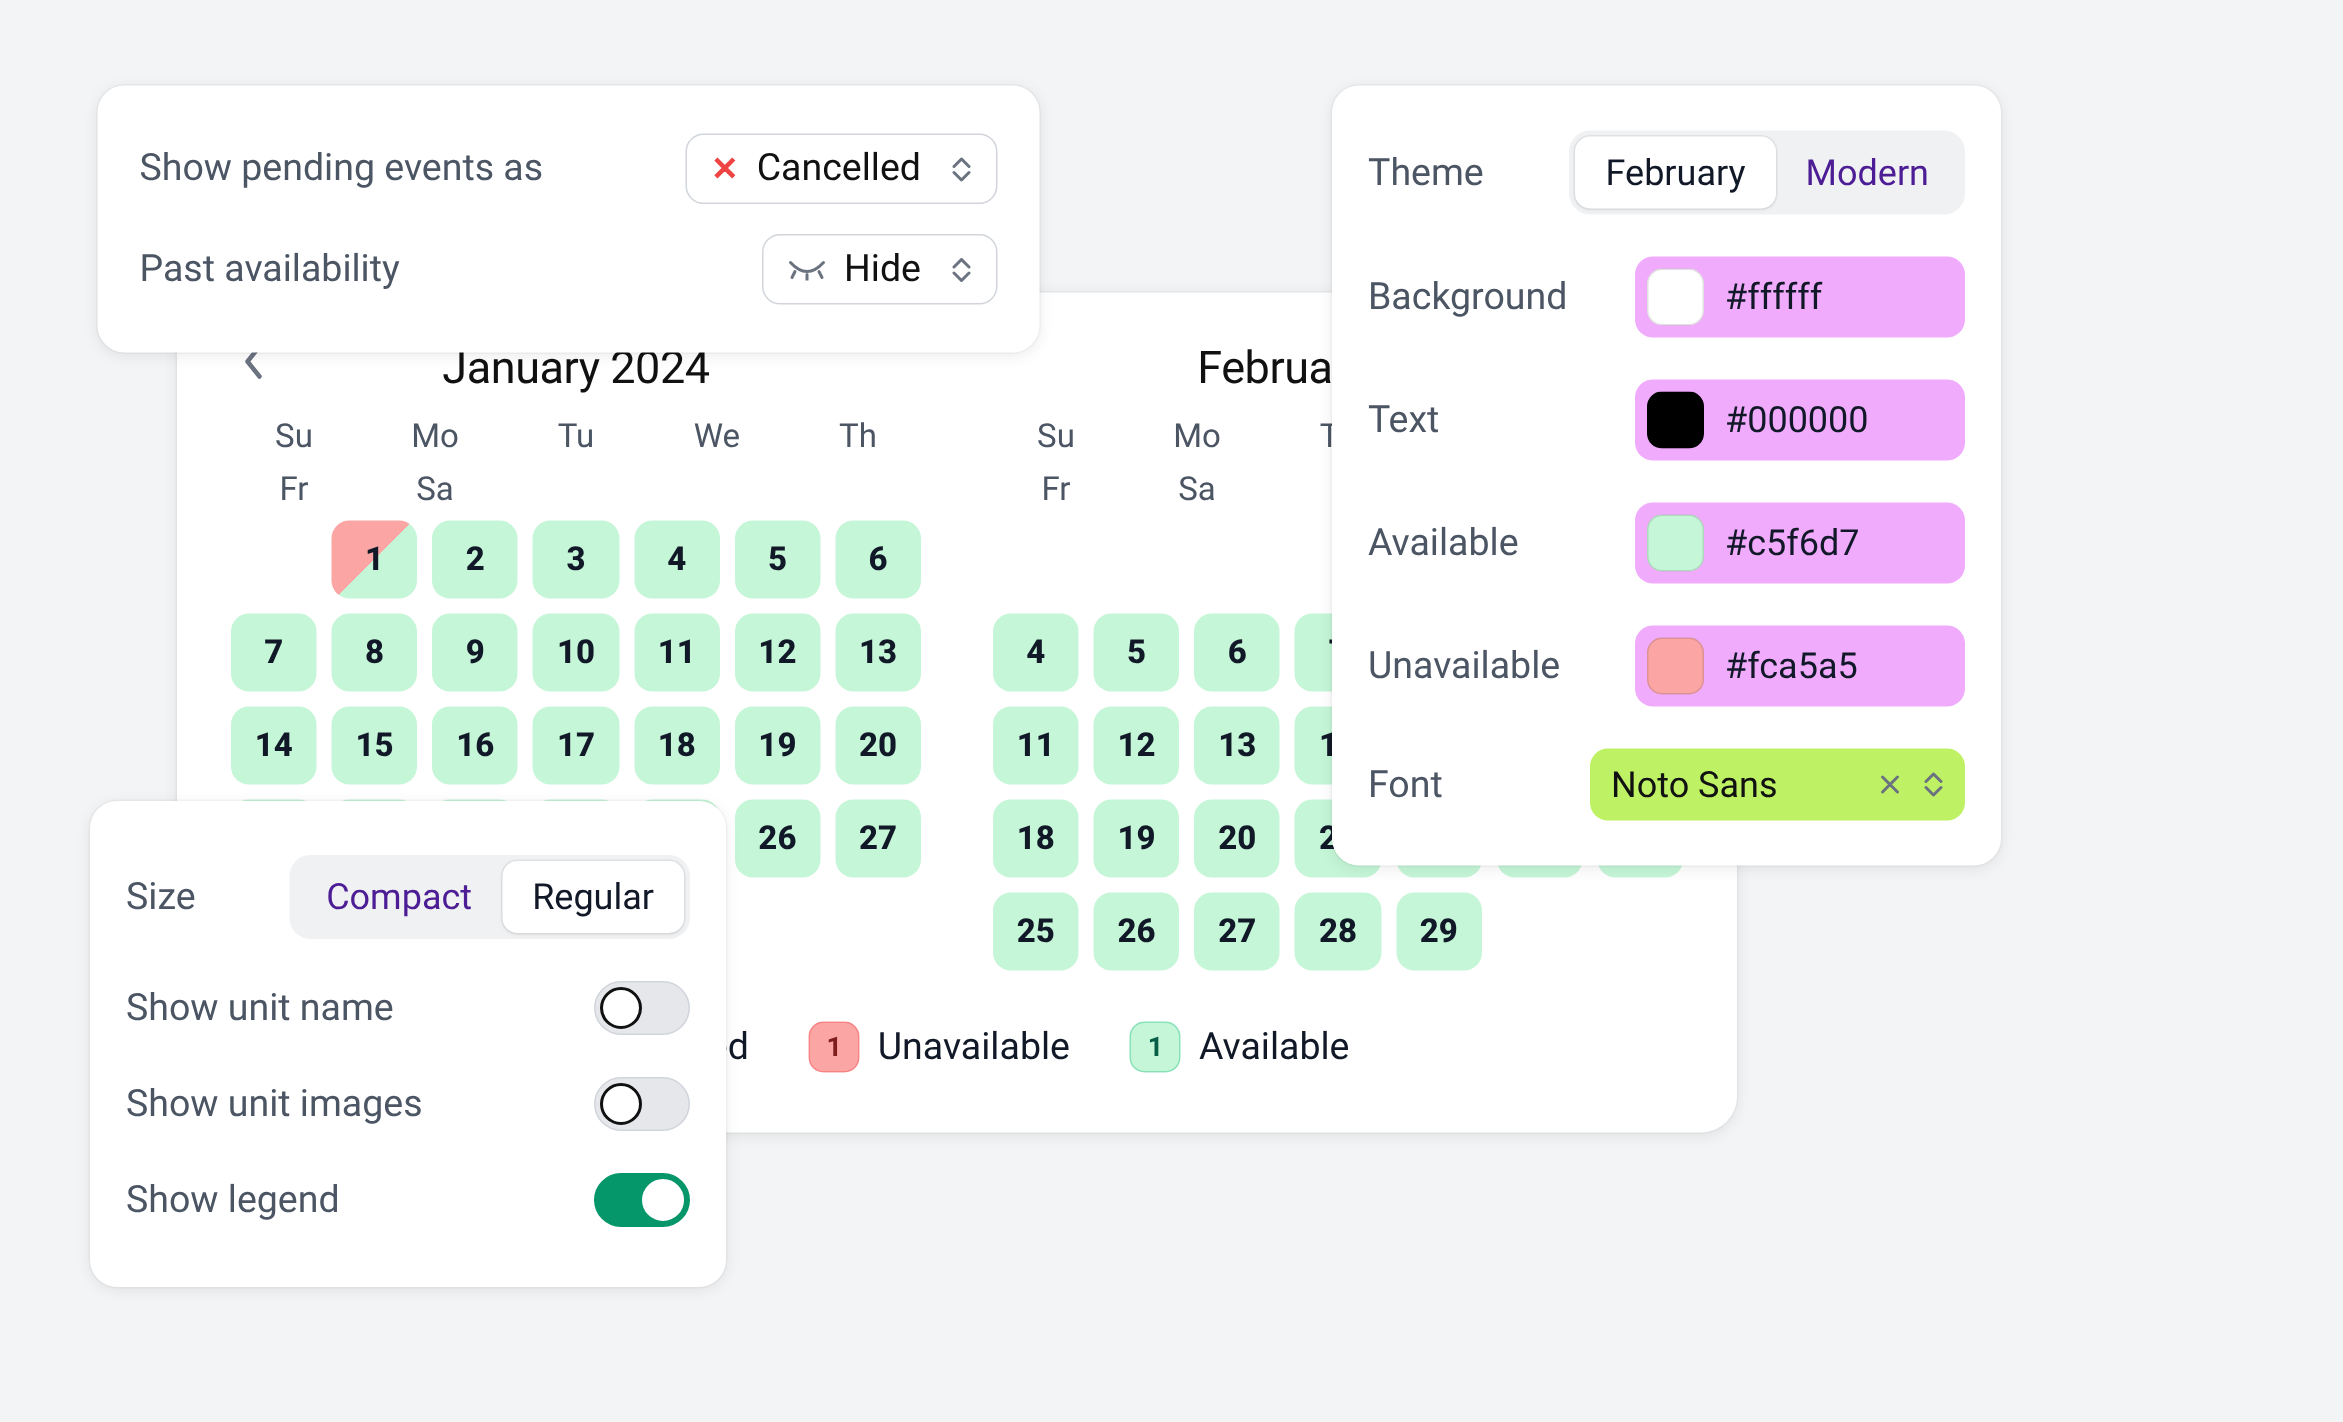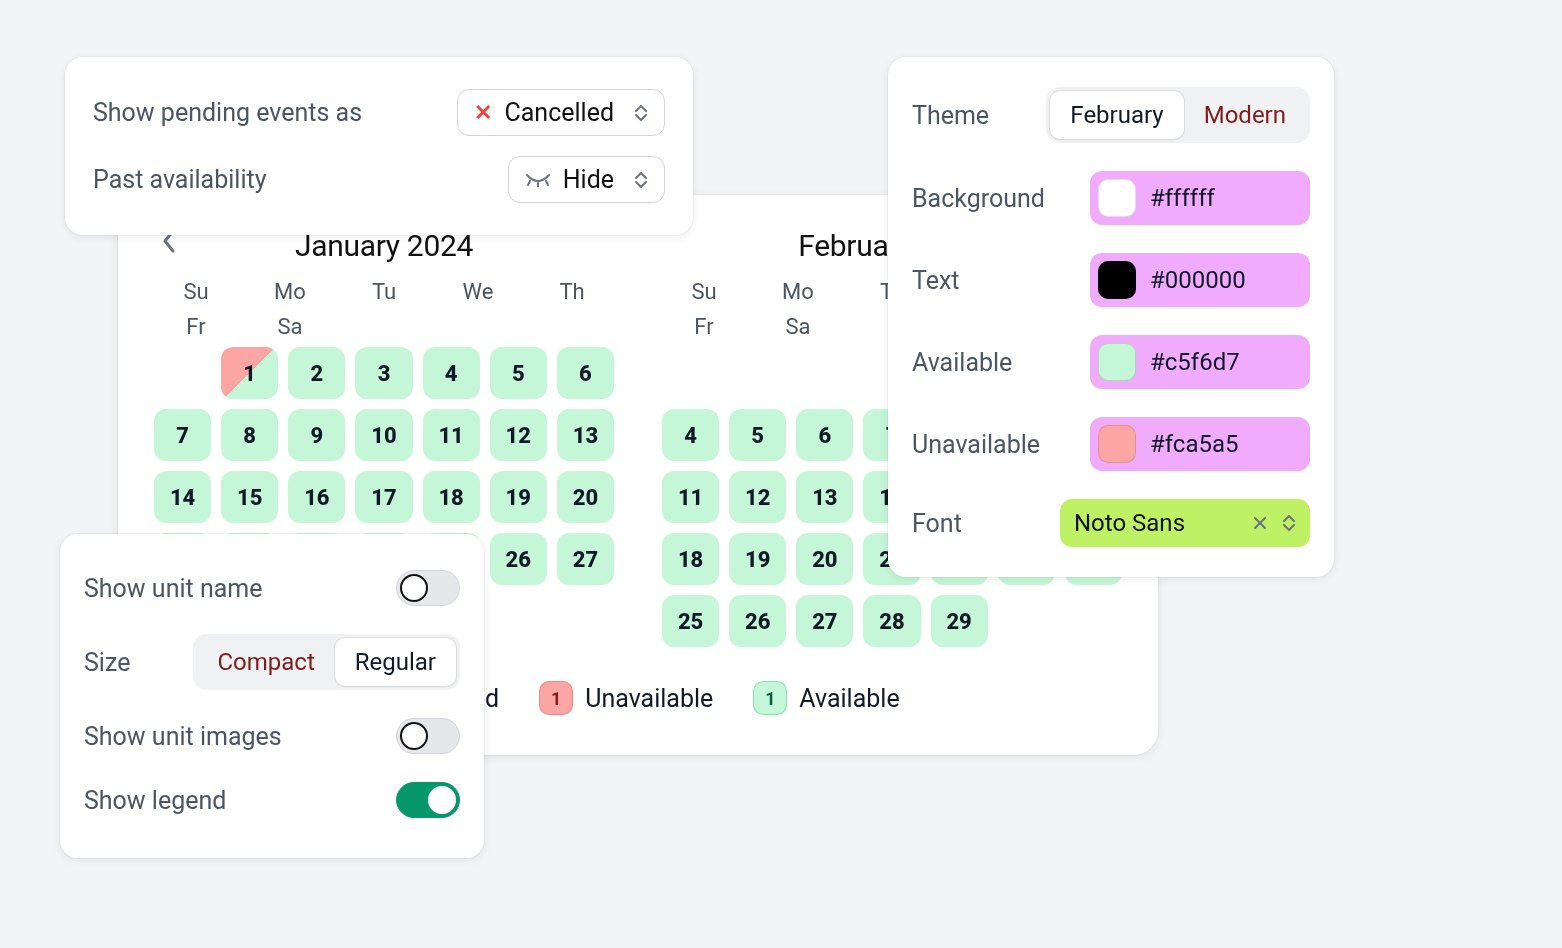--- a/index.html
+++ b/index.html
@@ -61,21 +61,21 @@
   .legend { display:flex; align-items:center; justify-content:center; gap:40px; margin-top:34px; }
   .legend-item { display:flex; align-items:center; gap:12px; font-size:25px; color:#111827;}
   .swatch { width:34px; height:34px; border-radius:10px; display:flex; align-items:center; justify-content:center; font-weight:700; font-size:18px; border:1px solid rgba(0,0,0,0.12);}
   .sw-closed { background:#f3f4f6; color:#6b7280;}
   .sw-unavail{ background:#fca5a5; color:#7f1d1d; border-color: rgba(239,68,68,0.35);}
   .sw-avail  { background:#c5f6d7; color:#065f46; border-color: rgba(16,185,129,0.35);}
 
   
   .panel-bl { top: 534px; left: 60px; width: 424px; padding: 22px 24px 26px;}
   .seg { display:inline-flex; background:#f0f1f3; border-radius:14px; padding:4px;}
-  .seg-btn { padding:10px 20px; border-radius:10px; font-size:24px; color:#7f1d1d;}
+  .seg-btn { padding:10px 20px; border-radius:10px; font-size:24px; color:#4c1d95;}
   .seg-btn.active { background:#fff; color:#111827; box-shadow:0 0 0 1px rgba(0,0,0,0.06), 0 1px 3px rgba(0,0,0,0.06);}
   .opt-row { display:flex; align-items:center; justify-content:space-between; padding:14px 0;}
   .opt-label{ color:#4b5563; font-size:25px;}
   .toggle {
     width:64px; height:36px; border-radius:999px; position:relative;
     background:#e5e7eb; border:1px solid #d1d5db;
   }
   .toggle .knob {
     position:absolute; top:3px; left:3px; width:28px; height:28px; border-radius:50%;
     background:#fff; border:2px solid #111;
@@ -265,31 +265,31 @@
         <svg width="14" height="8">
             <path d="M2 2 L7 7 L12 2" stroke="#6b7280" stroke-width="2" fill="none" stroke-linecap="round"></path>
           </svg>
       </span>
     </span>
   </div>
 </div>
 
 <div class="panel panel-bl">
   <div class="opt-row">
-    <span class="opt-label">Show unit name</span>
-    <span class="toggle">
-        <span class="knob"></span>
-      </span>
-  </div>
-  <div class="opt-row">
     <span class="opt-label">Size</span>
     <span class="seg">
       <span class="seg-btn">Compact</span>
       <span class="seg-btn active">Regular</span>
     </span>
+  </div>
+  <div class="opt-row">
+    <span class="opt-label">Show unit name</span>
+    <span class="toggle">
+        <span class="knob"></span>
+      </span>
   </div>
   <div class="opt-row">
     <span class="opt-label">Show unit images</span>
     <span class="toggle">
         <span class="knob"></span>
       </span>
   </div>
   <div class="opt-row">
     <span class="opt-label">Show legend</span>
     <span class="toggle on">

